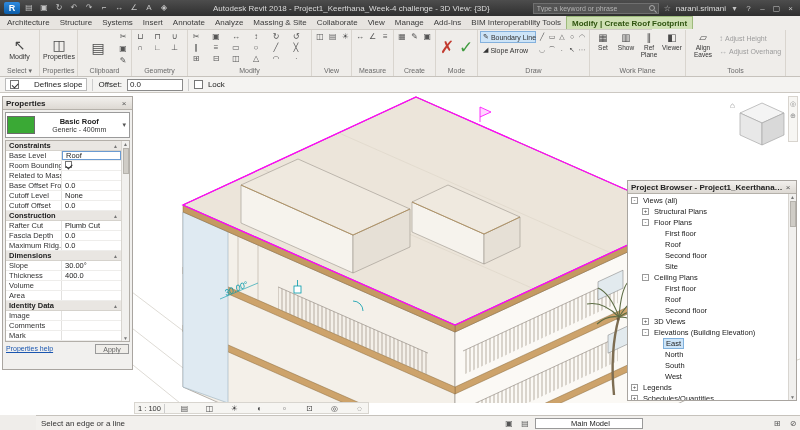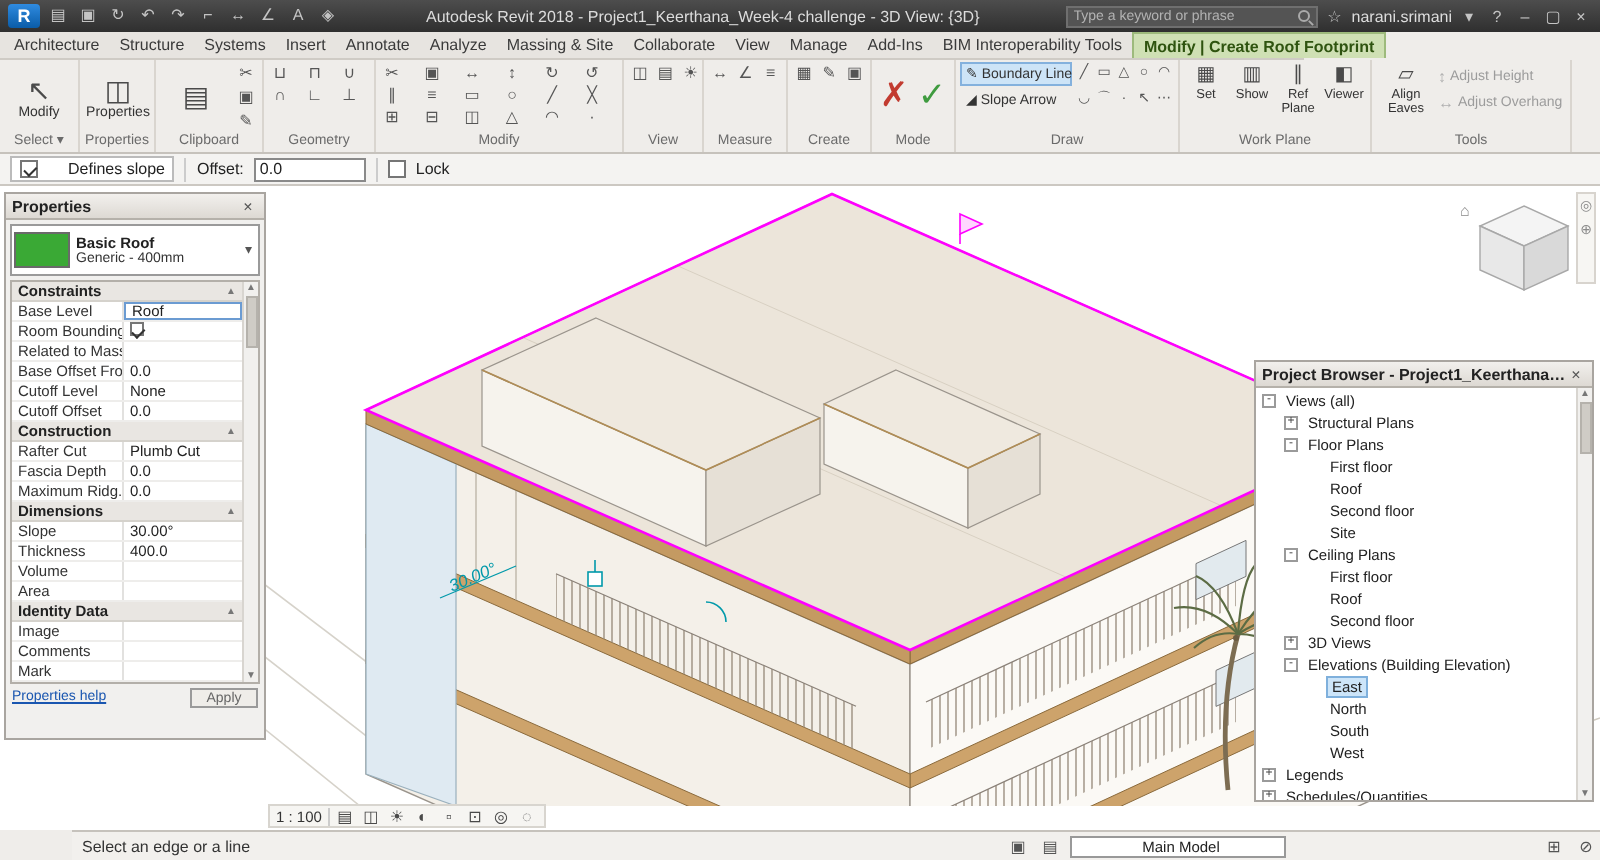--- a/index.html
+++ b/index.html
@@ -58,21 +58,21 @@
   .ws { position:absolute; left:0; top:93px; width:800px; height:322px; background:#fff; overflow:hidden; }
   svg.canvas { position:absolute; left:128px; top:0; }
 
   
   .pal { position:absolute; left:2px; top:3px; width:131px; height:274px; background:#f1f0ee; border:1px solid #a9a5a0; z-index:3; display:flex; flex-direction:column; }
   .pal-hd, .pb-hd { height:13px; background:linear-gradient(#f2f0ed,#ddd9d3); border-bottom:1px solid #b5b1aa; display:flex; align-items:center; font-size:8px; color:#222; padding:0 3px; flex:none; }
   .pal-hd .ttl, .pb-hd .ttl { flex:1; white-space:nowrap; overflow:hidden; text-overflow:ellipsis; font-weight:bold; }
   .xbtn { font-size:8px; color:#555; width:10px; text-align:center; }
   .typebox { height:26px; background:#fff; border:1px solid #9a9a9a; margin:2px; display:flex; align-items:center; padding:1px; flex:none; }
   .swatch { width:28px; height:18px; background:#3aa935; border:1px solid #6a6a6a; flex:none; }
-  .typetxt { flex:1; padding-left:3px; overflow:hidden; }
+  .typetxt { flex:1; padding-left:3px; overflow:hidden;text-align:center; }
   .typetxt .t1 { font-size:7.5px; font-weight:bold; color:#222; white-space:nowrap; }
   .typetxt .t2 { font-size:7px; color:#333; white-space:nowrap; }
   .caret { font-size:7px; color:#555; flex:none; padding:0 2px; }
   .selrow { height:13px; display:flex; gap:2px; margin:0 2px 2px 2px; flex:none; }
   .combo { flex:1; background:#fff; border:1px solid #9a9a9a; display:flex; align-items:center; font-size:7.5px; padding-left:2px; color:#222; }
   .combo .caret { margin-left:auto; }
   .etbtn { width:52px; background:#efede9; border:1px solid #9a9a9a; font-size:7px; display:flex; align-items:center; justify-content:center; gap:2px; color:#222; }
   .gridwrap { margin:0 2px; border:1px solid #b3afa9; background:#fff; flex:none; display:flex; height:202px; overflow:hidden; }
   .gridcol { flex:1; overflow:hidden; }
   .pgh { height:10px; line-height:10px; background:#e9e6e2; border-bottom:1px solid #d5d2cc; font-size:7.5px; font-weight:bold; color:#222; padding:0 3px; display:flex; }
@@ -93,21 +93,21 @@
   .tree { flex:1; display:flex; overflow:hidden; }
   .treecol { flex:1; overflow:hidden; padding-top:1px; }
   .trow { height:11px; display:flex; align-items:center; font-size:7.5px; color:#222; white-space:nowrap; }
   .exp { width:7px; height:7px; border:1px solid #9a9a9a; background:#fff; font-size:6px; line-height:5px; text-align:center; color:#444; margin-right:3px; flex:none; }
   .ind0 { margin-left:3px; } .ind1 { margin-left:14px; } .ind2 { margin-left:25px; }
   .leafpad { width:10px; flex:none; }
   .tlabel { padding:0 2px; }
   .tlabel.sel { background:#cde5f9; border:1px solid #7fb0dc; }
 
   
-  .vcb { position:absolute; left:134px; top:309px; height:12px; display:flex; align-items:center; gap:2px; background:#f6f5f2; border:1px solid #d8d5cf; padding:0 3px; z-index:2; }
+  .vcb { position:absolute; left:134px; top:309px; height:12px; display:flex; align-items:center; gap:14px; background:#f6f5f2; border:1px solid #d8d5cf; padding:0 3px; z-index:2; }
   .vcb .scale { font-size:7.5px; color:#333; padding-right:3px; border-right:1px solid #ccc; }
   .vcb-i { width:11px; font-size:8px; text-align:center; color:#4a4a4a; }
 
   .navstrip { position:absolute; left:788px; top:3px; width:10px; height:46px; background:#f7f6f3; border:1px solid #d8d4ce; z-index:2; display:flex; flex-direction:column; align-items:center; gap:4px; padding-top:3px; }
   .navstrip span { font-size:7px; color:#8a8a8a; line-height:8px; }
 
   
   .sb { position:absolute; left:0; top:415px; width:800px; height:15px; background:#f2f0ed; border-top:1px solid #c6c2bc; display:flex; align-items:center; padding:0 5px; font-size:8px; color:#333; gap:4px;margin-left:36px; }
   .sb-fill { flex:1; }
   .sb-ic { font-size:8px; color:#555; width:12px; text-align:center; }

